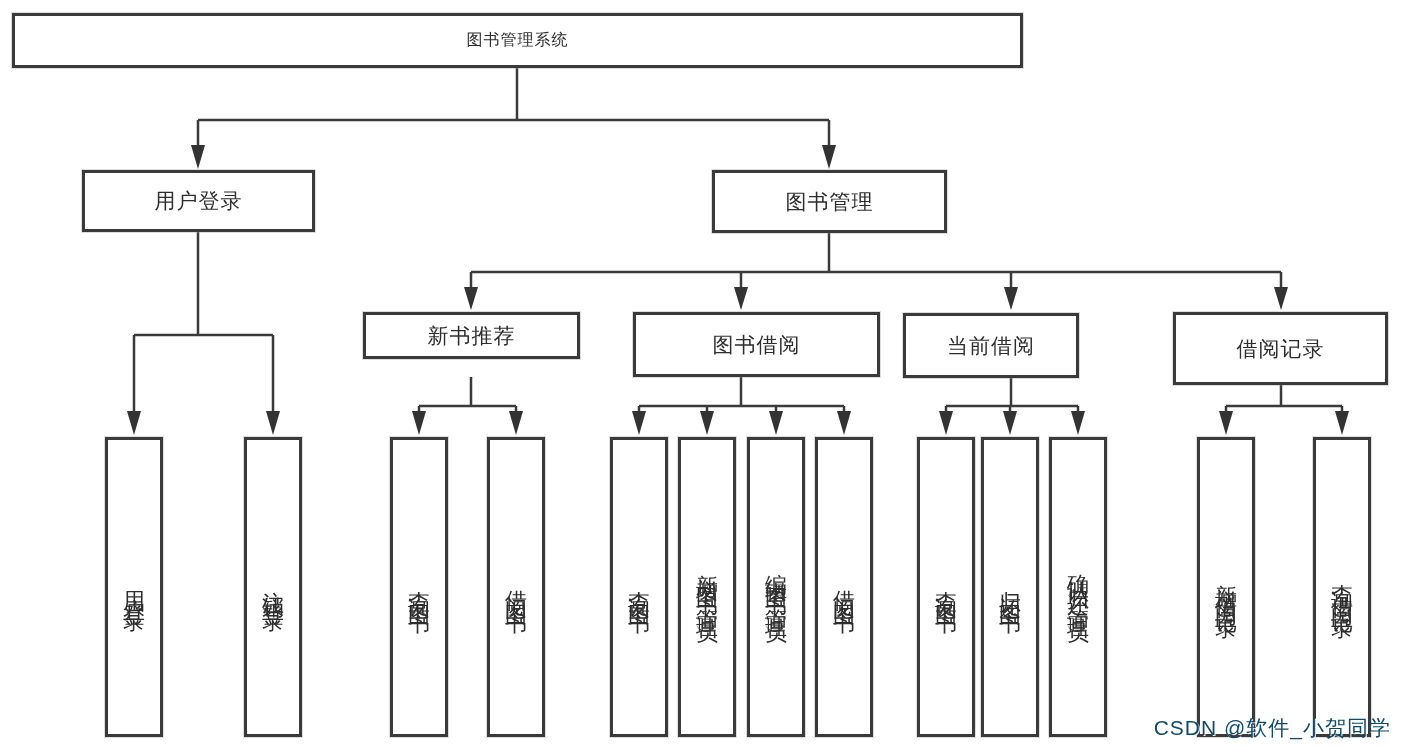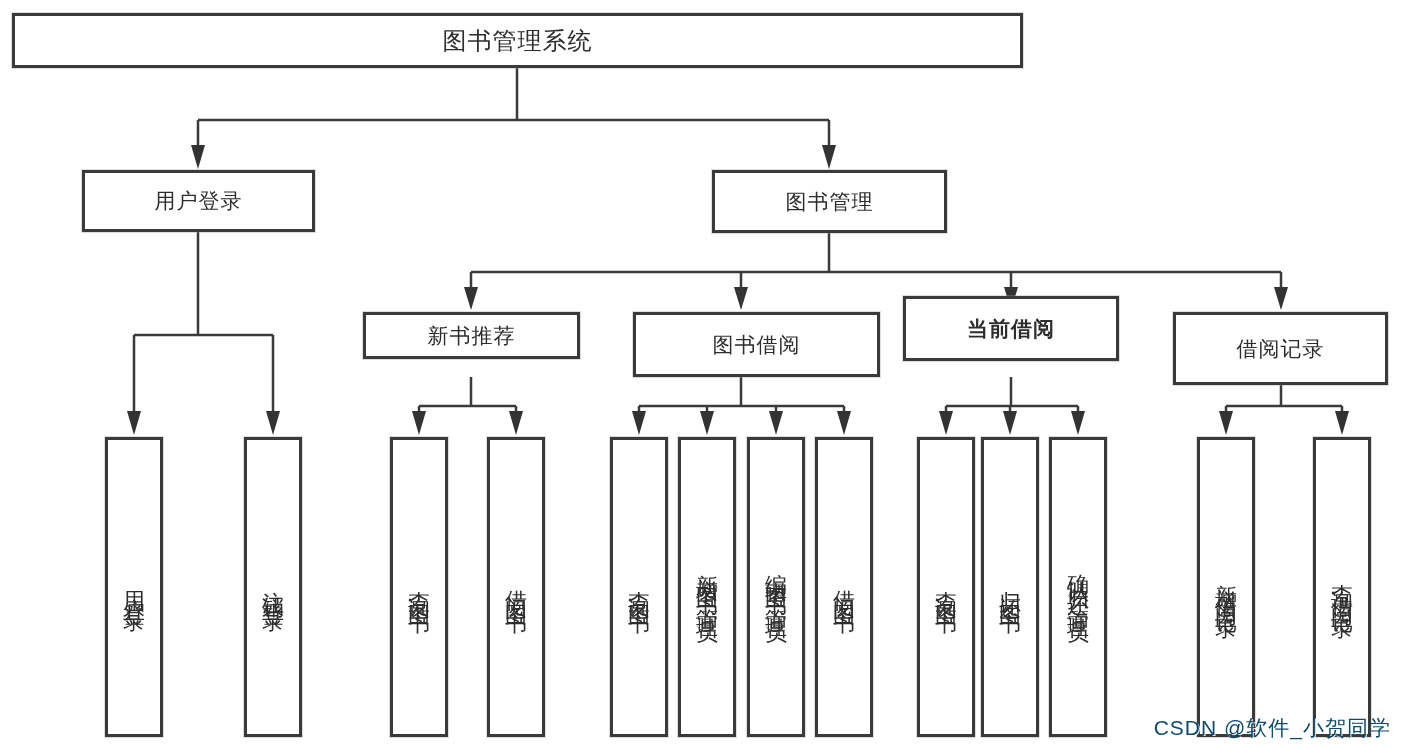--- a/index.html
+++ b/index.html
@@ -15,21 +15,21 @@
     position:absolute;
     box-sizing:border-box;
     border:3px solid #3a3a3a;
     background:#ffffff;
     display:flex;align-items:center;justify-content:center;
     color:#2d2d2d;
     z-index:2;
     box-shadow:0 0 0 1px rgba(160,160,160,0.35);
   }
   .hlabel{font-size:21px;letter-spacing:1px;white-space:nowrap;}
-  .root-label{font-size:24px;letter-spacing:1px;}
+  .root-label{font-size:16px;letter-spacing:1px;}
   .vtext{
     writing-mode:vertical-rl;
     text-orientation:mixed;
     font-size:22px;
     line-height:1;
     letter-spacing:7px;
     color:#2d2d2d;
     white-space:nowrap;
   }
   .watermark{
@@ -105,21 +105,21 @@
   <div class="node" style="left:712px;top:170px;width:235px;height:63px;">
     <span class="hlabel">图书管理</span>
   </div>
 
   <div class="node" style="left:363px;top:312px;width:217px;height:47px;">
     <span class="hlabel">新书推荐</span>
   </div>
   <div class="node" style="left:633px;top:312px;width:247px;height:65px;">
     <span class="hlabel">图书借阅</span>
   </div>
-  <div class="node" style="left:903px;top:296px;width:216px;height:65px;font-weight:bold;">
+  <div class="node" style="left:903px;top:313px;width:176px;height:65px;">
     <span class="hlabel">当前借阅</span>
   </div>
   <div class="node" style="left:1173px;top:312px;width:215px;height:73px;">
     <span class="hlabel">借阅记录</span>
   </div>
 
   <div class="node" style="left:105px;top:437px;width:58px;height:300px;">
     <span class="vtext">用户登录</span>
   </div>
   <div class="node" style="left:244px;top:437px;width:58px;height:300px;">

